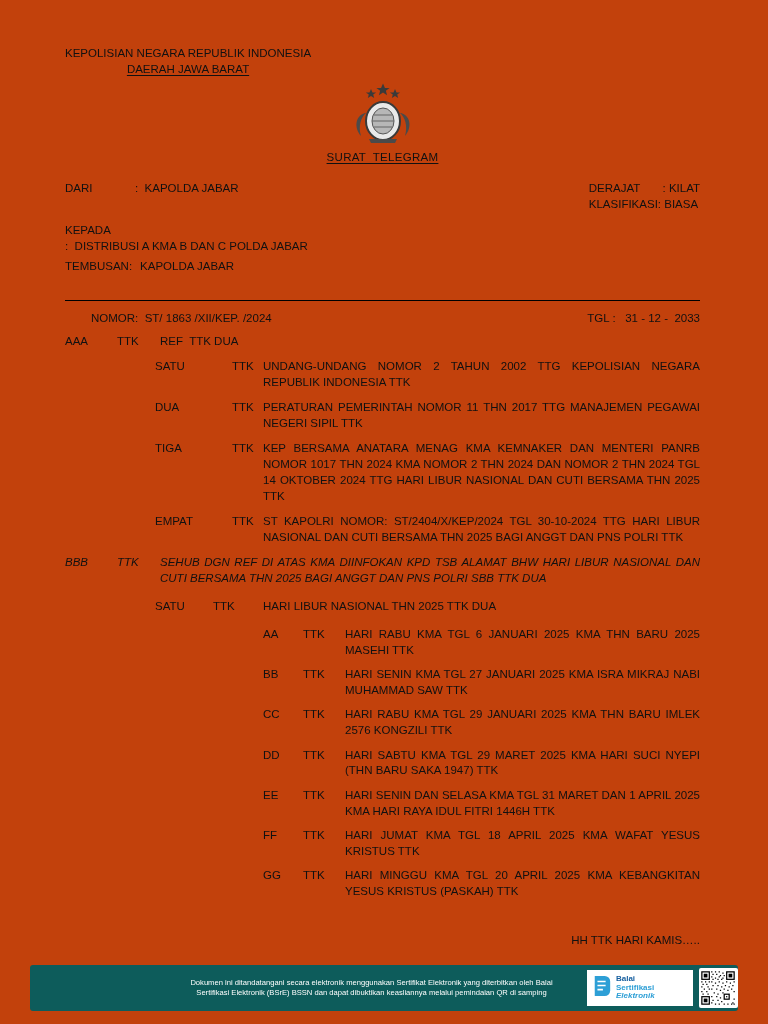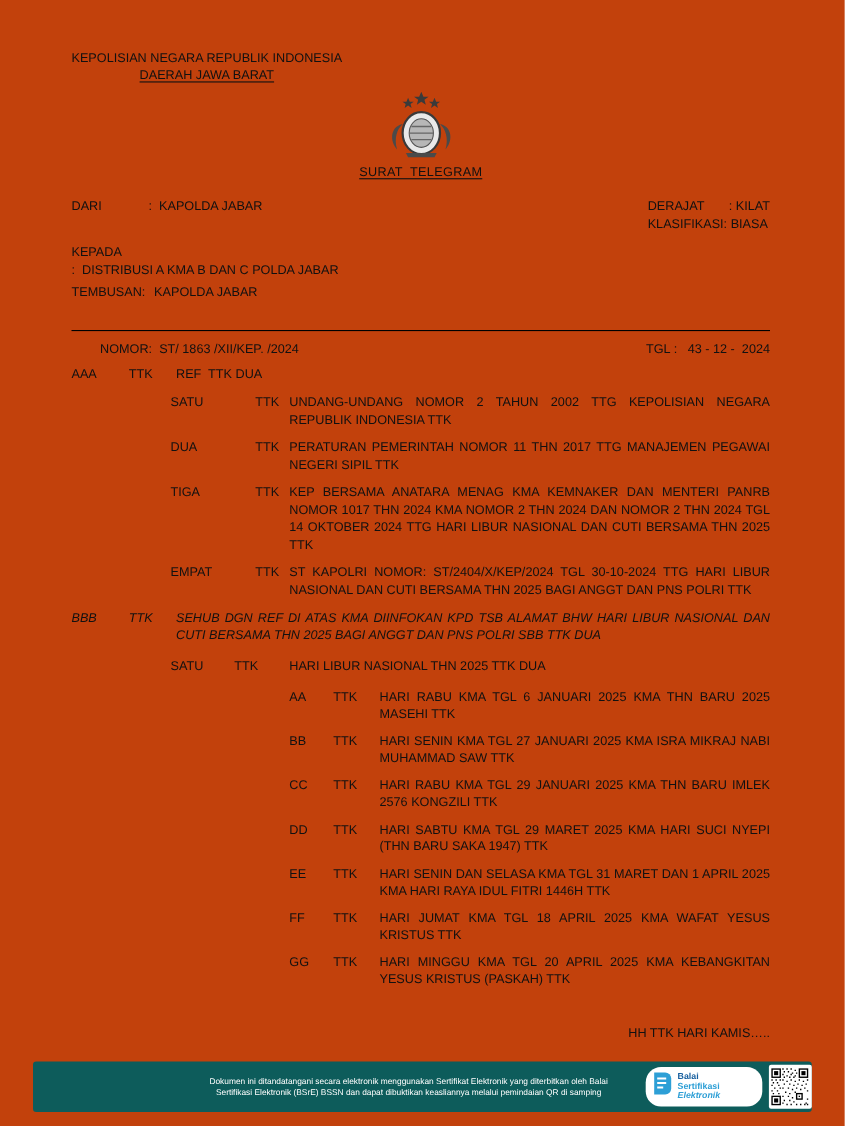--- a/index.html
+++ b/index.html
@@ -28,21 +28,21 @@
   .row-bbb { margin-bottom:12px;font-style:italic; }
   .ref-item { display:grid; grid-template-columns:77px 31px 1fr; margin-left:90px; margin-bottom:9.5px; }
   .row-satu2 { display:grid; grid-template-columns:58px 50px 1fr; margin-left:90px; margin-bottom:12.5px; }
   .hol-item { display:grid; grid-template-columns:40px 42px 1fr; margin-left:198px; margin-bottom:8.6px; }
   .jtext { text-align:justify; }
   .continuation { text-align:right; margin-top:33px; }
   .footer { position:absolute; left:30px; right:30px; bottom:13px; height:46px;
             background:#0d5c5b; border-radius:3px; display:flex; align-items:center; }
   .footer-text { margin-left:136px; width:420px; color:#fff; font-size:7.6px;
                  line-height:10.5px; text-align:center; }
-  .logo-box { margin-left:10px; width:108px; height:36px; background:#fff; border-radius:14px;
+  .logo-box { margin-left:10px; width:108px; height:36px; background:#fff; border-radius:0;
               display:flex; align-items:center; padding:3px 5px; gap:4px; }
   .logo-text { font-size:8px; line-height:8.8px; font-weight:bold; }
   .lt1 { color:#155e9e; } .lt2 { color:#2d9fd6; } .lt3 { color:#2d9fd6;font-style:italic; }
   .qr-box { margin-left:6px; width:40px; height:40px; background:#fff; border-radius:2px;
             display:flex; align-items:center; justify-content:center; }
 </style>
 </head>
 <body>
 
 <div class="page">
@@ -90,21 +90,21 @@
       <div class="row-tembusan">
         <span>TEMBUSAN:</span>
         <span>KAPOLDA JABAR</span>
       </div>
     </div>
 
     <hr class="rule">
 
     <div class="row-nomor">
       <span class="pre">NOMOR:  ST/ 1863 /XII/KEP. /2024</span>
-      <span class="pre">TGL :   43 - 12 -  2024</span>
+      <span class="pre">TGL :   31 - 12 -  2033</span>
     </div>
 
     <div class="row-aaa">
       <span>AAA</span>
       <span>TTK</span>
       <div class="pre">REF  TTK DUA</div>
     </div>
 
     <div class="ref-item">
       <span>SATU</span>

